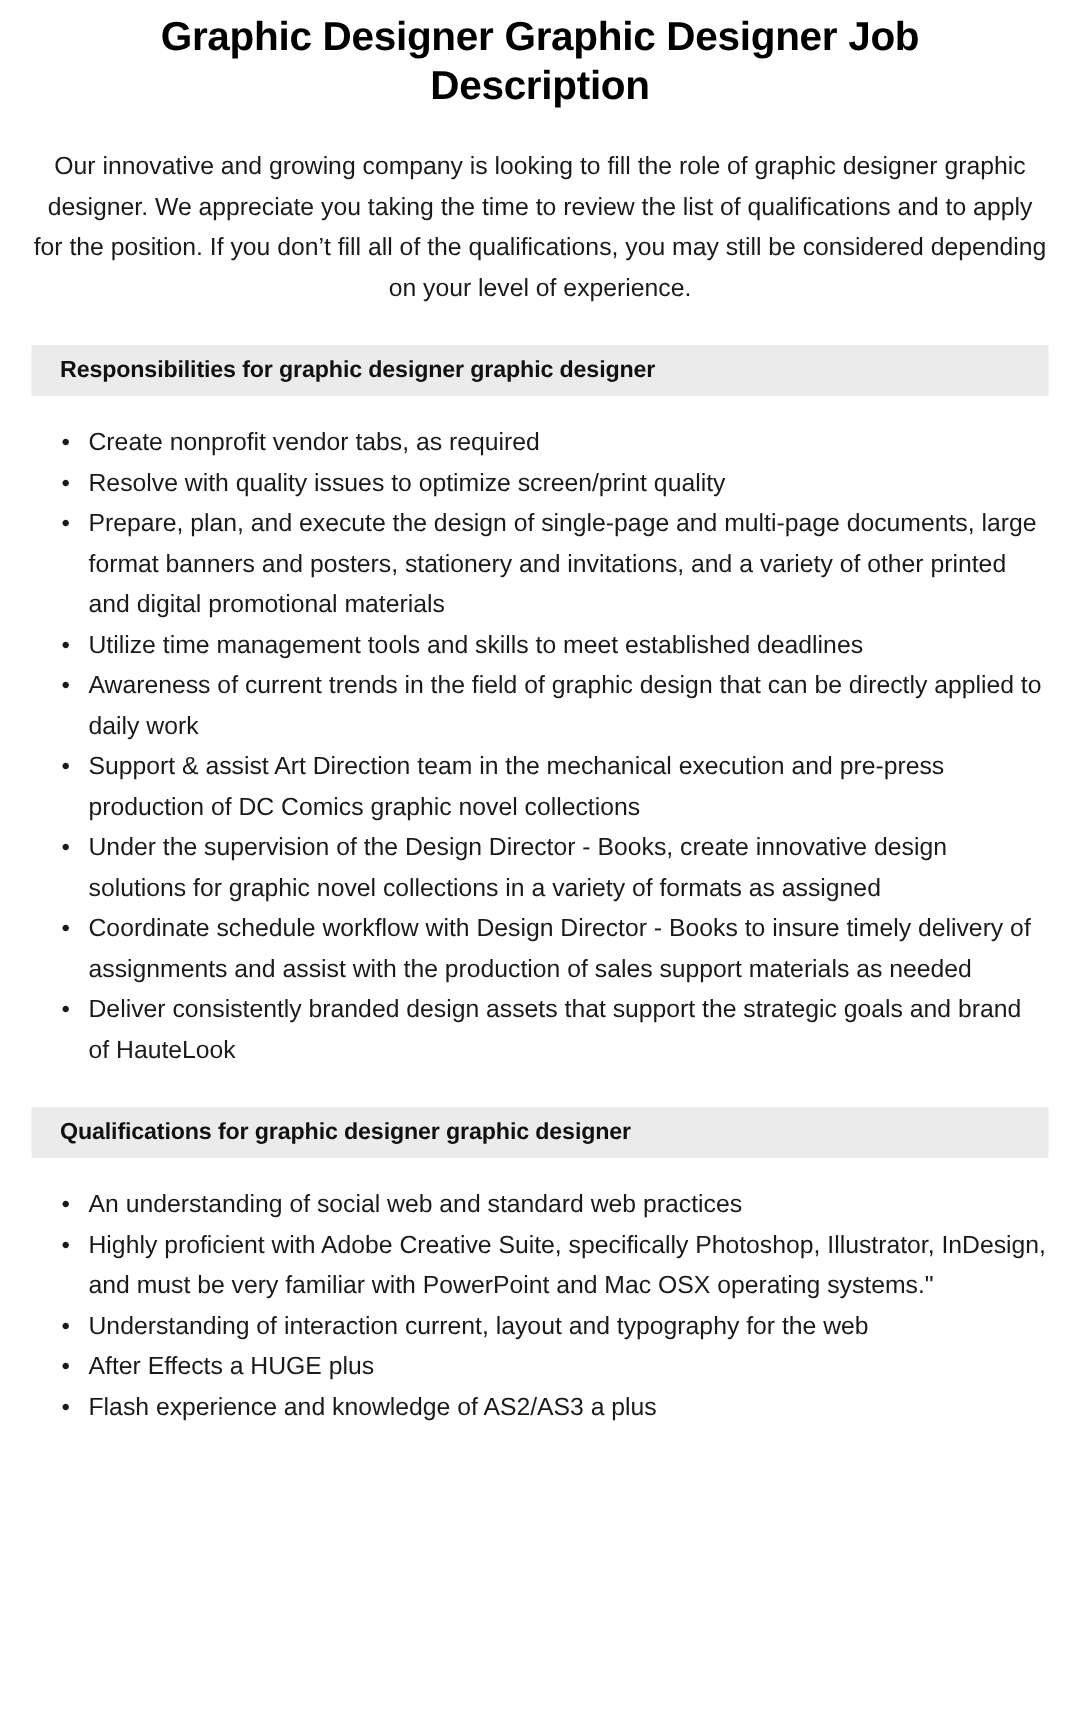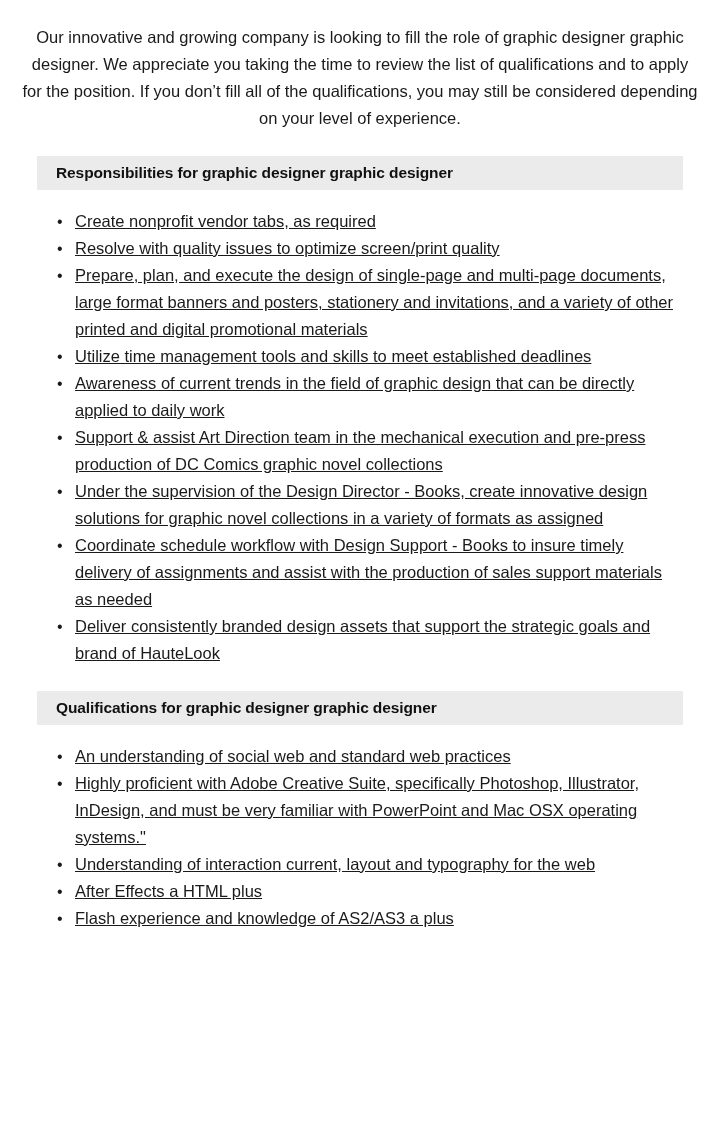--- a/index.html
+++ b/index.html
@@ -32,21 +32,21 @@
   }
   .intro {
     margin: 0;
     padding: 24px 22px 0 22px;
     font-size: 16.5px;
     line-height: 27px;
     color: #1a1a1a;
     text-align: center;
   }
   .section {
-    margin: 16px;
+    margin: 0;
     padding: 0;
   }
   .section-header {
     margin: 24px 21px 0 21px;
     background: #ebebeb;
     height: 34px;
     display: flex;
     align-items: center;
     padding: 0 0 0 19px;
     box-sizing: border-box;
@@ -64,21 +64,20 @@
     list-style: none;
   }
   ul.bullets li {
     position: relative;
     margin: 0 0 0 0;
     padding: 0 0 0 59px;
     font-size: 16.5px;
     line-height: 27px;
     color: #1a1a1a;
     max-width: 697px;
-    text-decoration: underline;
   }
   ul.bullets li::before {
     content: "\2022";
     position: absolute;
     left: 41px;
     top: 0;
     font-size: 16px;
     line-height: 27px;
     color: #1a1a1a;
   }
@@ -90,48 +89,49 @@
   }
   .tail-space {
     height: 18px;
   }
 </style>
 </head>
 <body>
 
 <div class="page">
 
+  <h1 class="doc-title">Graphic Designer Graphic Designer Job Description</h1>
 
   <p class="intro">Our innovative and growing company is looking to fill the role of graphic designer graphic designer. We appreciate you taking the time to review the list of qualifications and to apply for the position. If you don’t fill all of the qualifications, you may still be considered depending on your level of experience.</p>
 
   <div class="section responsibilities">
     <div class="section-header">
       <span class="section-header-text">Responsibilities for graphic designer graphic designer</span>
     </div>
     <ul class="bullets">
       <li>Create nonprofit vendor tabs, as required</li>
       <li>Resolve with quality issues to optimize screen/print quality</li>
       <li>Prepare, plan, and execute the design of single-page and multi-page documents, large format banners and posters, stationery and invitations, and a variety of other printed and digital promotional materials</li>
       <li>Utilize time management tools and skills to meet established deadlines</li>
       <li>Awareness of current trends in the field of graphic design that can be directly applied to daily work</li>
       <li>Support &amp; assist Art Direction team in the mechanical execution and pre-press production of DC Comics graphic novel collections</li>
       <li>Under the supervision of the Design Director - Books, create innovative design solutions for graphic novel collections in a variety of formats as assigned</li>
-      <li>Coordinate schedule workflow with Design Support - Books to insure timely delivery of assignments and assist with the production of sales support materials as needed</li>
+      <li>Coordinate schedule workflow with Design Director - Books to insure timely delivery of assignments and assist with the production of sales support materials as needed</li>
       <li>Deliver consistently branded design assets that support the strategic goals and brand of HauteLook</li>
     </ul>
   </div>
 
   <div class="section qualifications">
     <div class="section-header">
       <span class="section-header-text">Qualifications for graphic designer graphic designer</span>
     </div>
     <ul class="bullets">
       <li>An understanding of social web and standard web practices</li>
       <li>Highly proficient with Adobe Creative Suite, specifically Photoshop, Illustrator, InDesign, and must be very familiar with PowerPoint and Mac OSX operating systems."</li>
       <li>Understanding of interaction current, layout and typography for the web</li>
-      <li>After Effects a HTML plus</li>
+      <li>After Effects a HUGE plus</li>
       <li>Flash experience and knowledge of AS2/AS3 a plus</li>
     </ul>
   </div>
 
   <div class="tail-space"></div>
 
 </div>
 
 </body></html>

